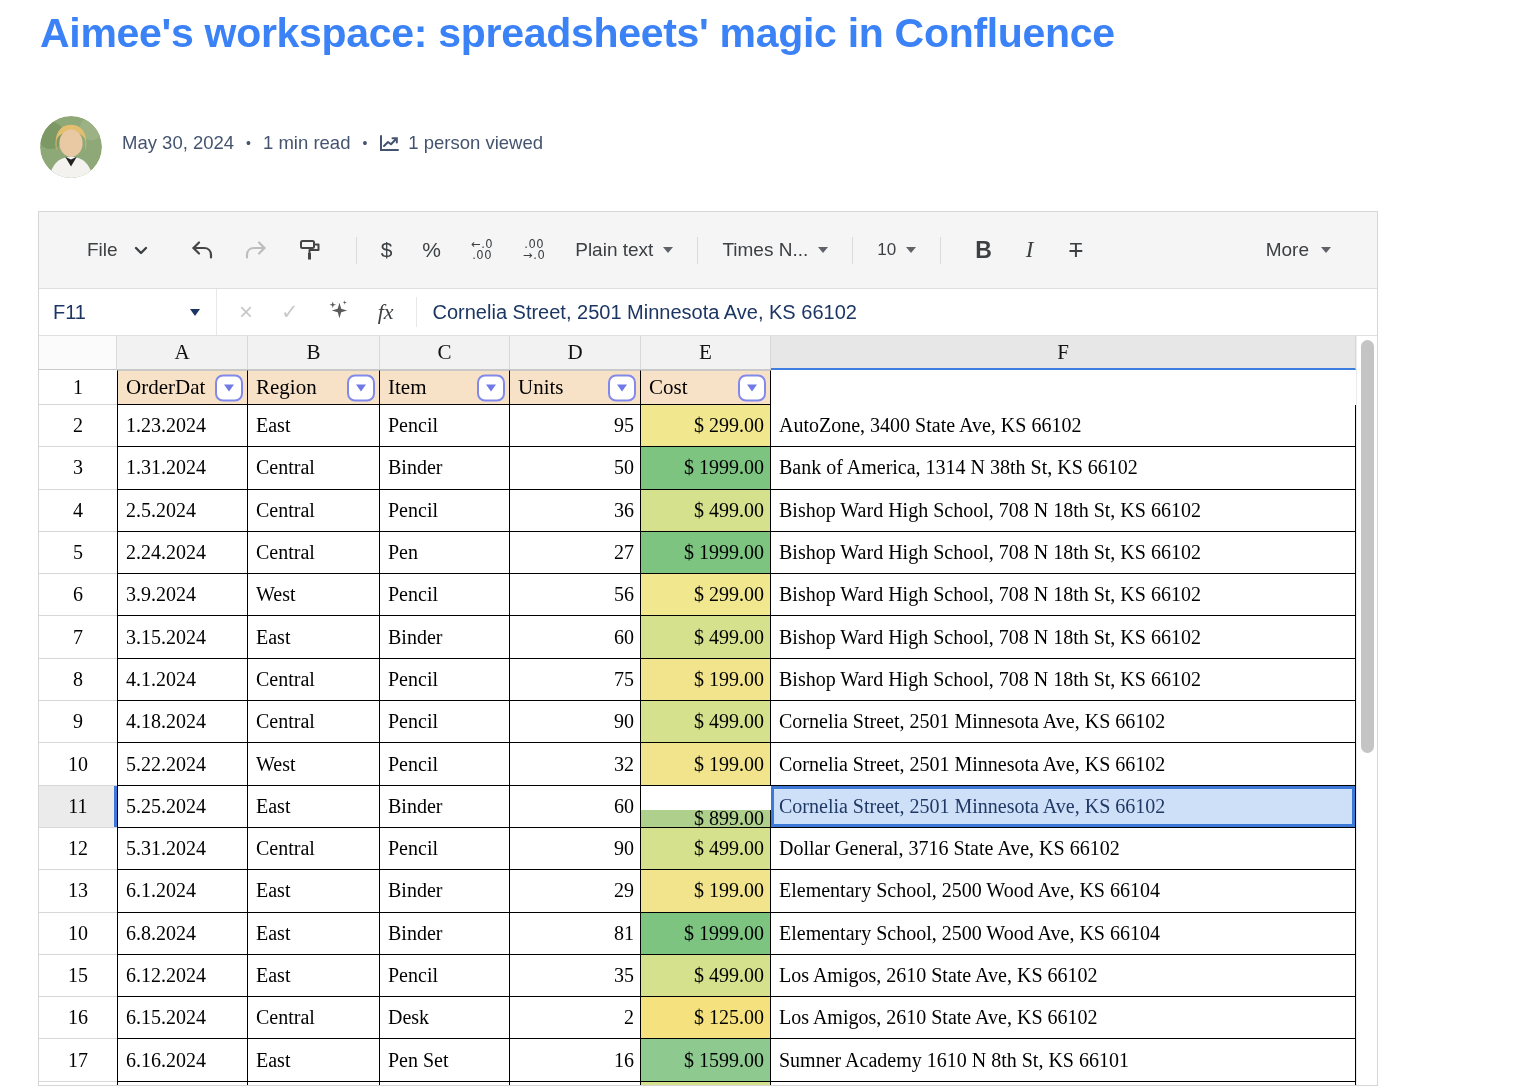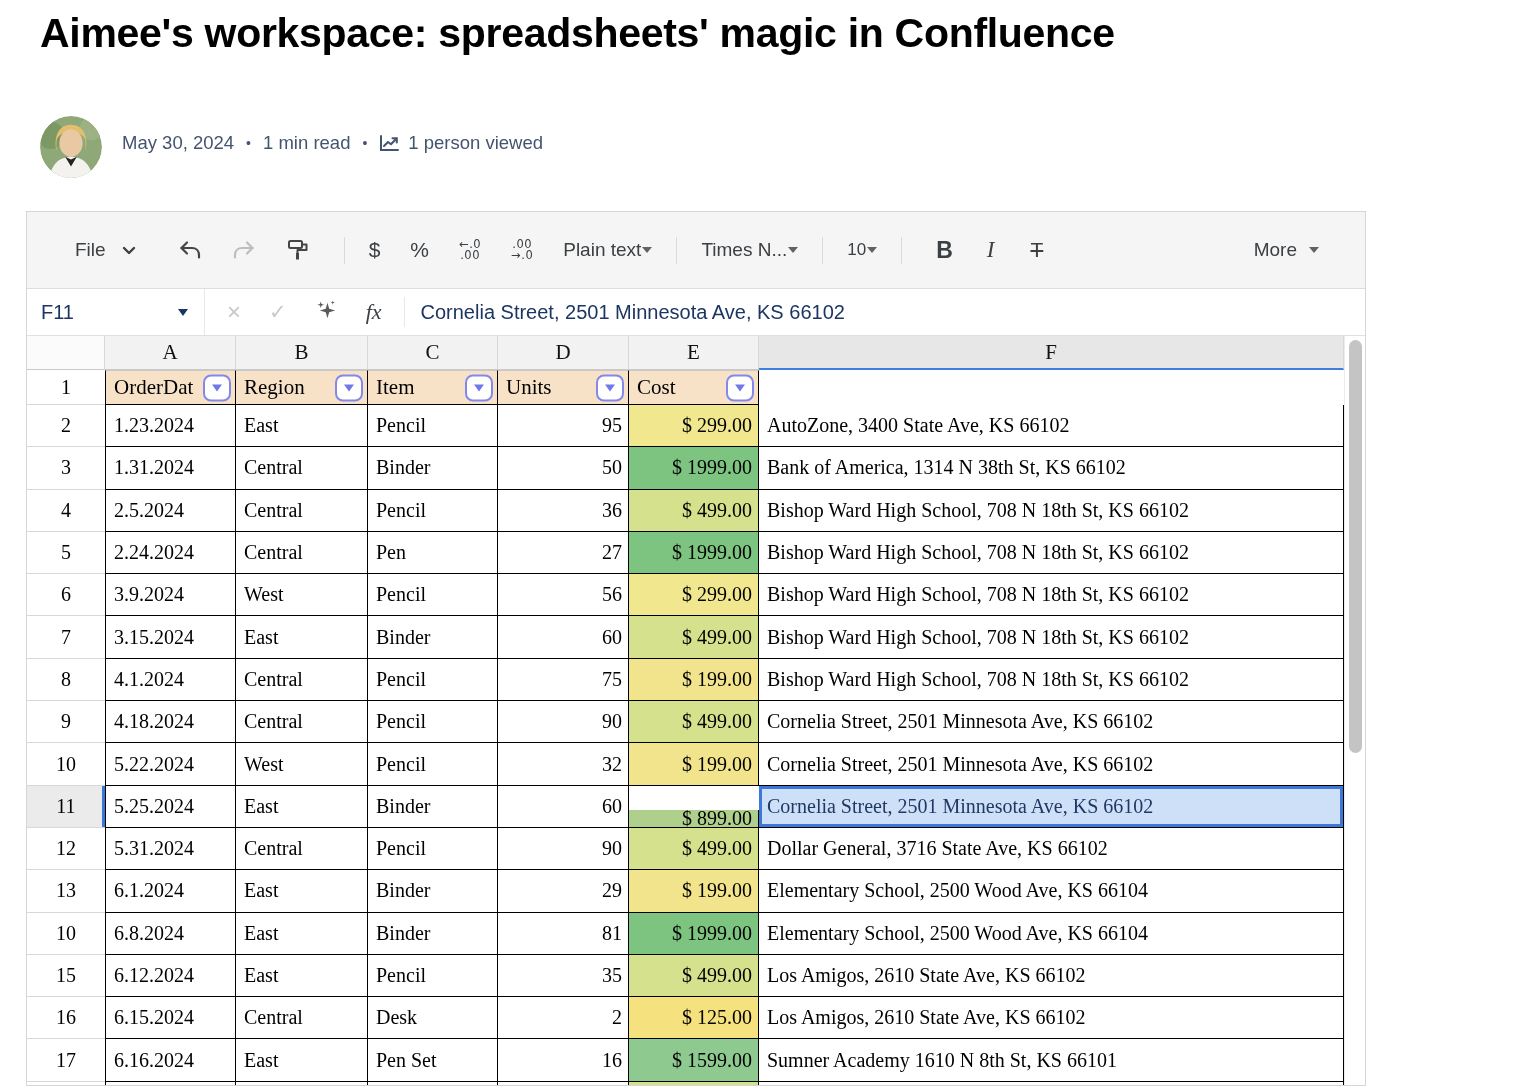--- a/index.html
+++ b/index.html
@@ -1,45 +1,45 @@
 <!DOCTYPE html>
 <html><head>
 <meta charset="utf-8">
 <style>
   * { margin:0; padding:0; box-sizing:border-box; }
   html,body { width:1536px; height:1086px; background:#fff; overflow:hidden; position:relative;
               font-family:"Liberation Sans", sans-serif; }
 
   
   .page-title { position:absolute; left:40px; top:10px; font-size:41px; font-weight:600;
-                color:#000000; letter-spacing:-0.3px; }
+                color:#3b82f6; letter-spacing:-0.3px; }
   .byline { position:absolute; left:40px; top:116px; display:flex; }
   .avatar { width:62px; height:62px; border-radius:50%; overflow:hidden; flex:none; cursor:pointer; }
   .byline-text { margin-left:20px; padding-top:3px; }
   .byline-row1 { font-size:18.5px; color:#3B4A66; display:flex; align-items:center; gap:14px; }
   .byline-row2 { font-size:18.5px; color:#44546F; margin-top:13px; display:flex; align-items:center; gap:12px; }
   .byline-dot { font-size:14px; color:#44546F; }
   .more-actions { letter-spacing:2px; font-size:15px; cursor:pointer; color:#3B4A66; }
   .views-wrap { display:flex; align-items:center; gap:8px; cursor:pointer; }
 
   
-  .widget { position:absolute; left:26px; top:211px; width:1340px; height:875px;
+  .widget { position:absolute; left:38px; top:211px; width:1340px; height:875px;
             border:1px solid #D6D6D6; background:#fff; }
 
   
   .toolbar { height:77px; background:#F5F5F5; border-bottom:1px solid #DEDEDE; display:flex;
              align-items:center; padding-left:48px; color:#3C4043; }
   .tb-item { display:flex; align-items:center; color:#3C4043; font-size:19px; cursor:pointer; }
   .file-btn { gap:16px; margin-right:42px; }
   .icon-btn { margin-right:30px; }
   .tb-txt { font-size:21px; }
   .dd { display:flex; flex-direction:column; font-size:11.5px; line-height:11.5px; letter-spacing:0.5px;
         font-family:"DejaVu Sans", sans-serif; text-align:center; }
   .tb-divider { width:1px; height:27px; background:#DADADA; margin:0 24px 0 4px; }
-  .drop { gap:1px; margin-right:20px; }
+  .drop { gap:10px; margin-right:20px; }
   .drop-tri { width:0; height:0; border-left:5px solid transparent; border-right:5px solid transparent;
               border-top:6px solid #5F6368; }
   .chev-svg { display:block; }
   .bold-btn { font-weight:700; font-size:23px; margin:0 34px 0 10px; }
   .italic-btn { font-style:italic; font-family:"Liberation Serif", serif; font-size:23px; margin-right:36px; }
   .strike-btn { font-size:21px; text-decoration:line-through; }
   .more-btn { margin-left:auto; margin-right:46px; gap:12px; }
 
   
   .formula-bar { height:47px; background:#fff; border-bottom:1px solid #E0E0E0; display:flex; align-items:center; }

